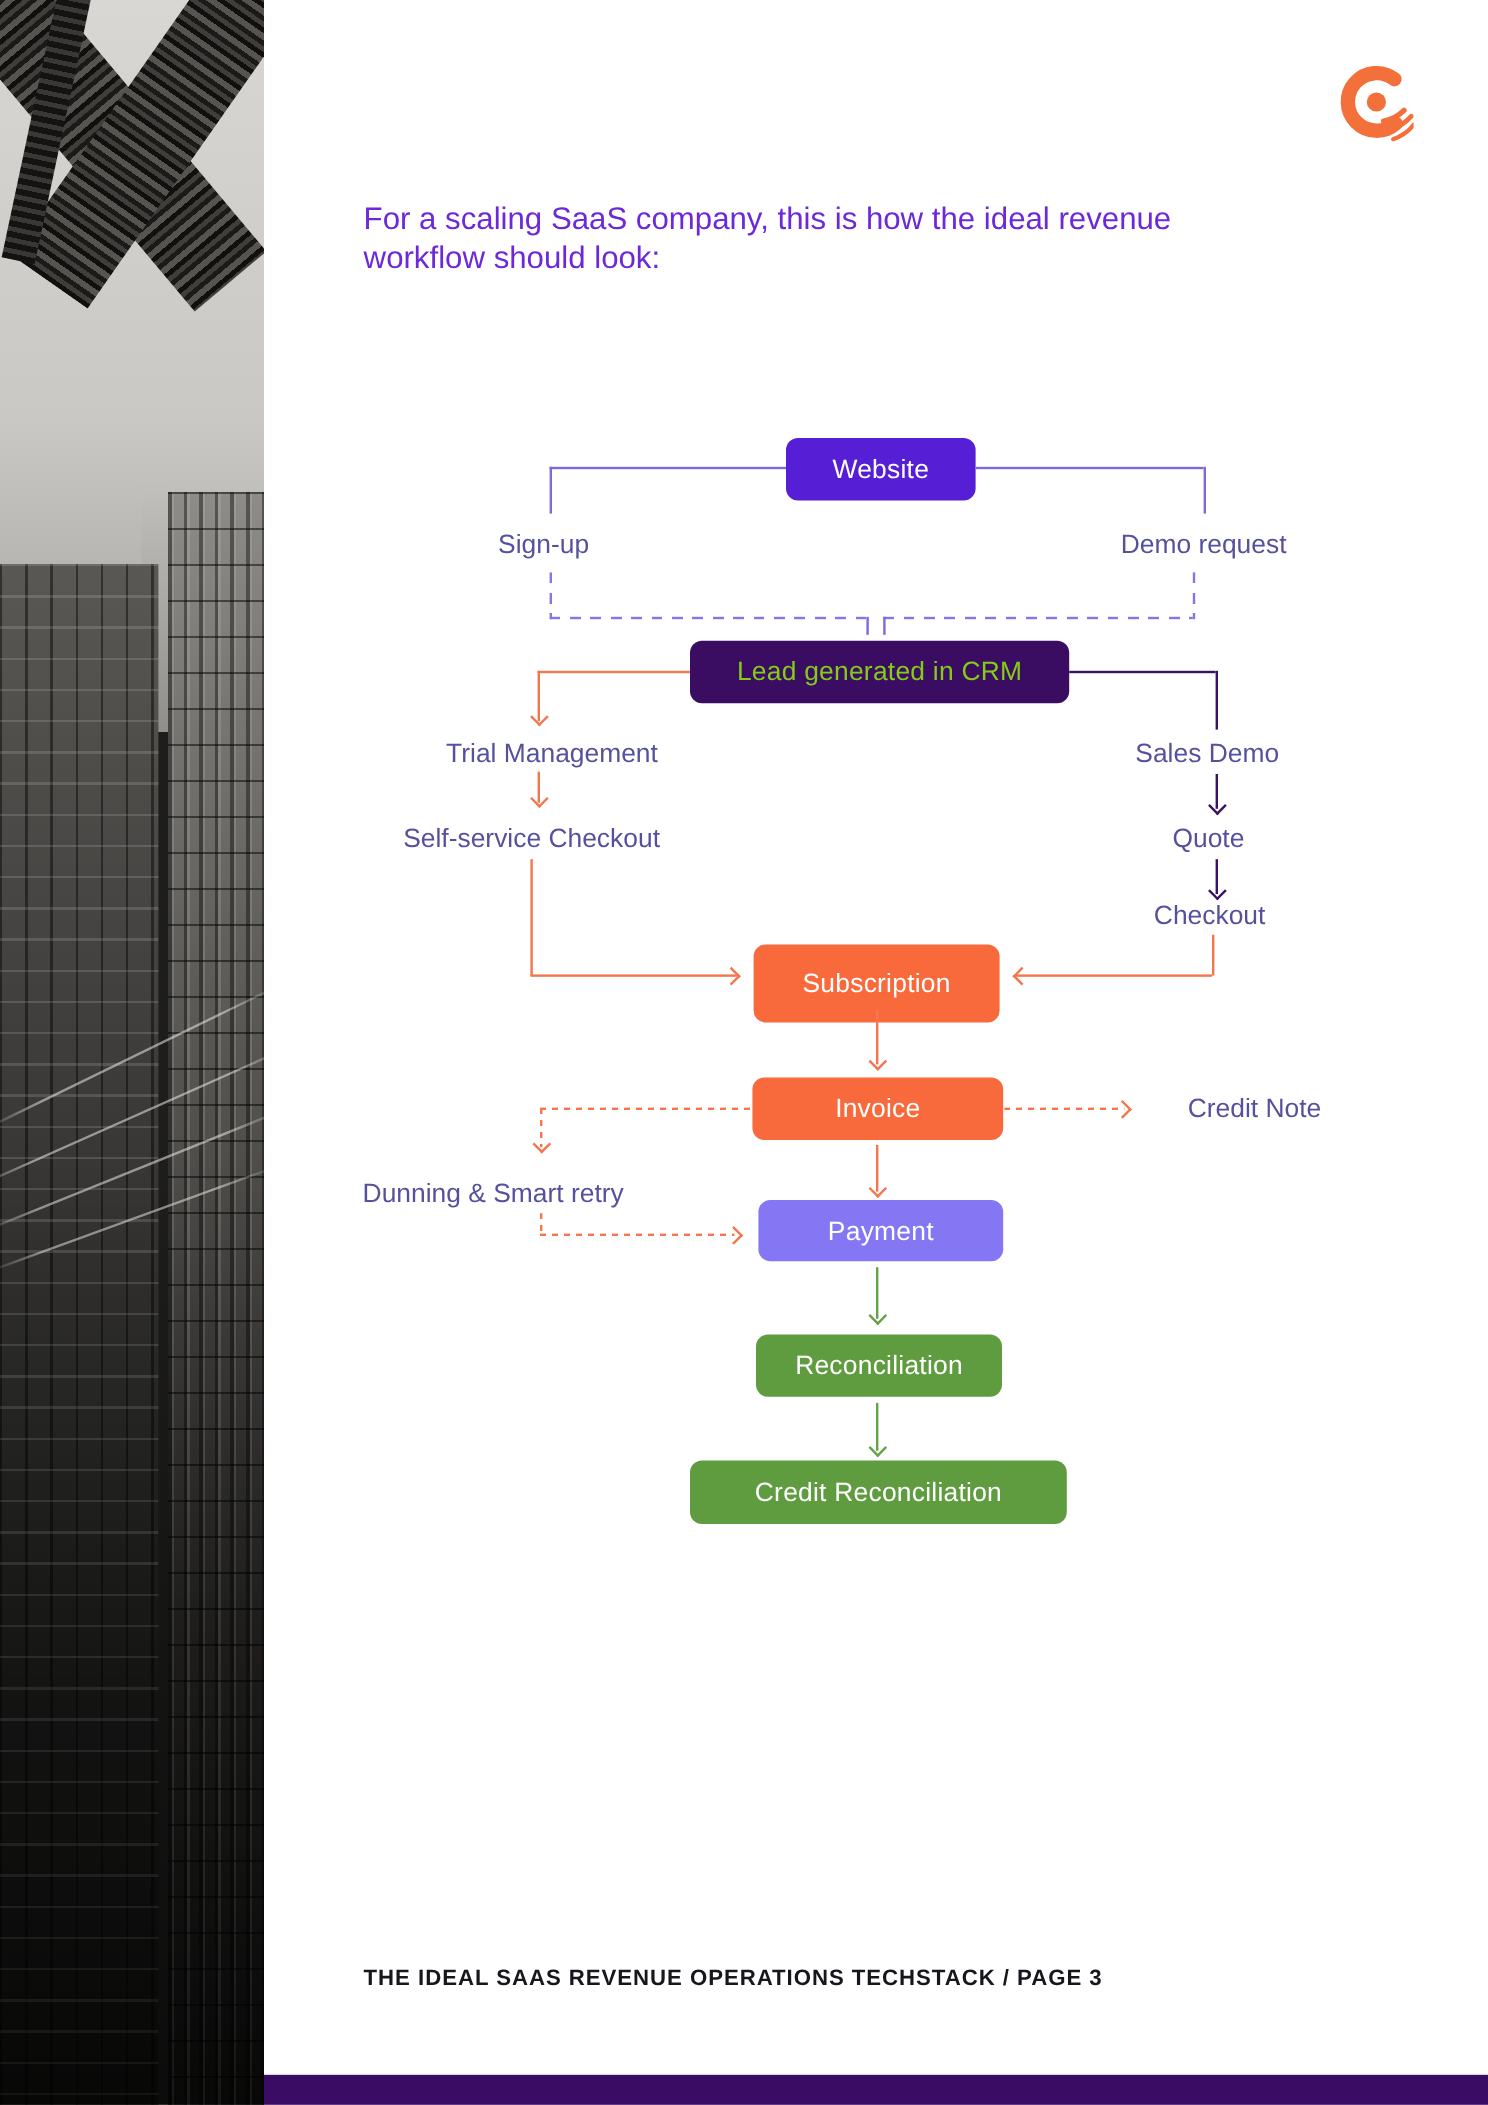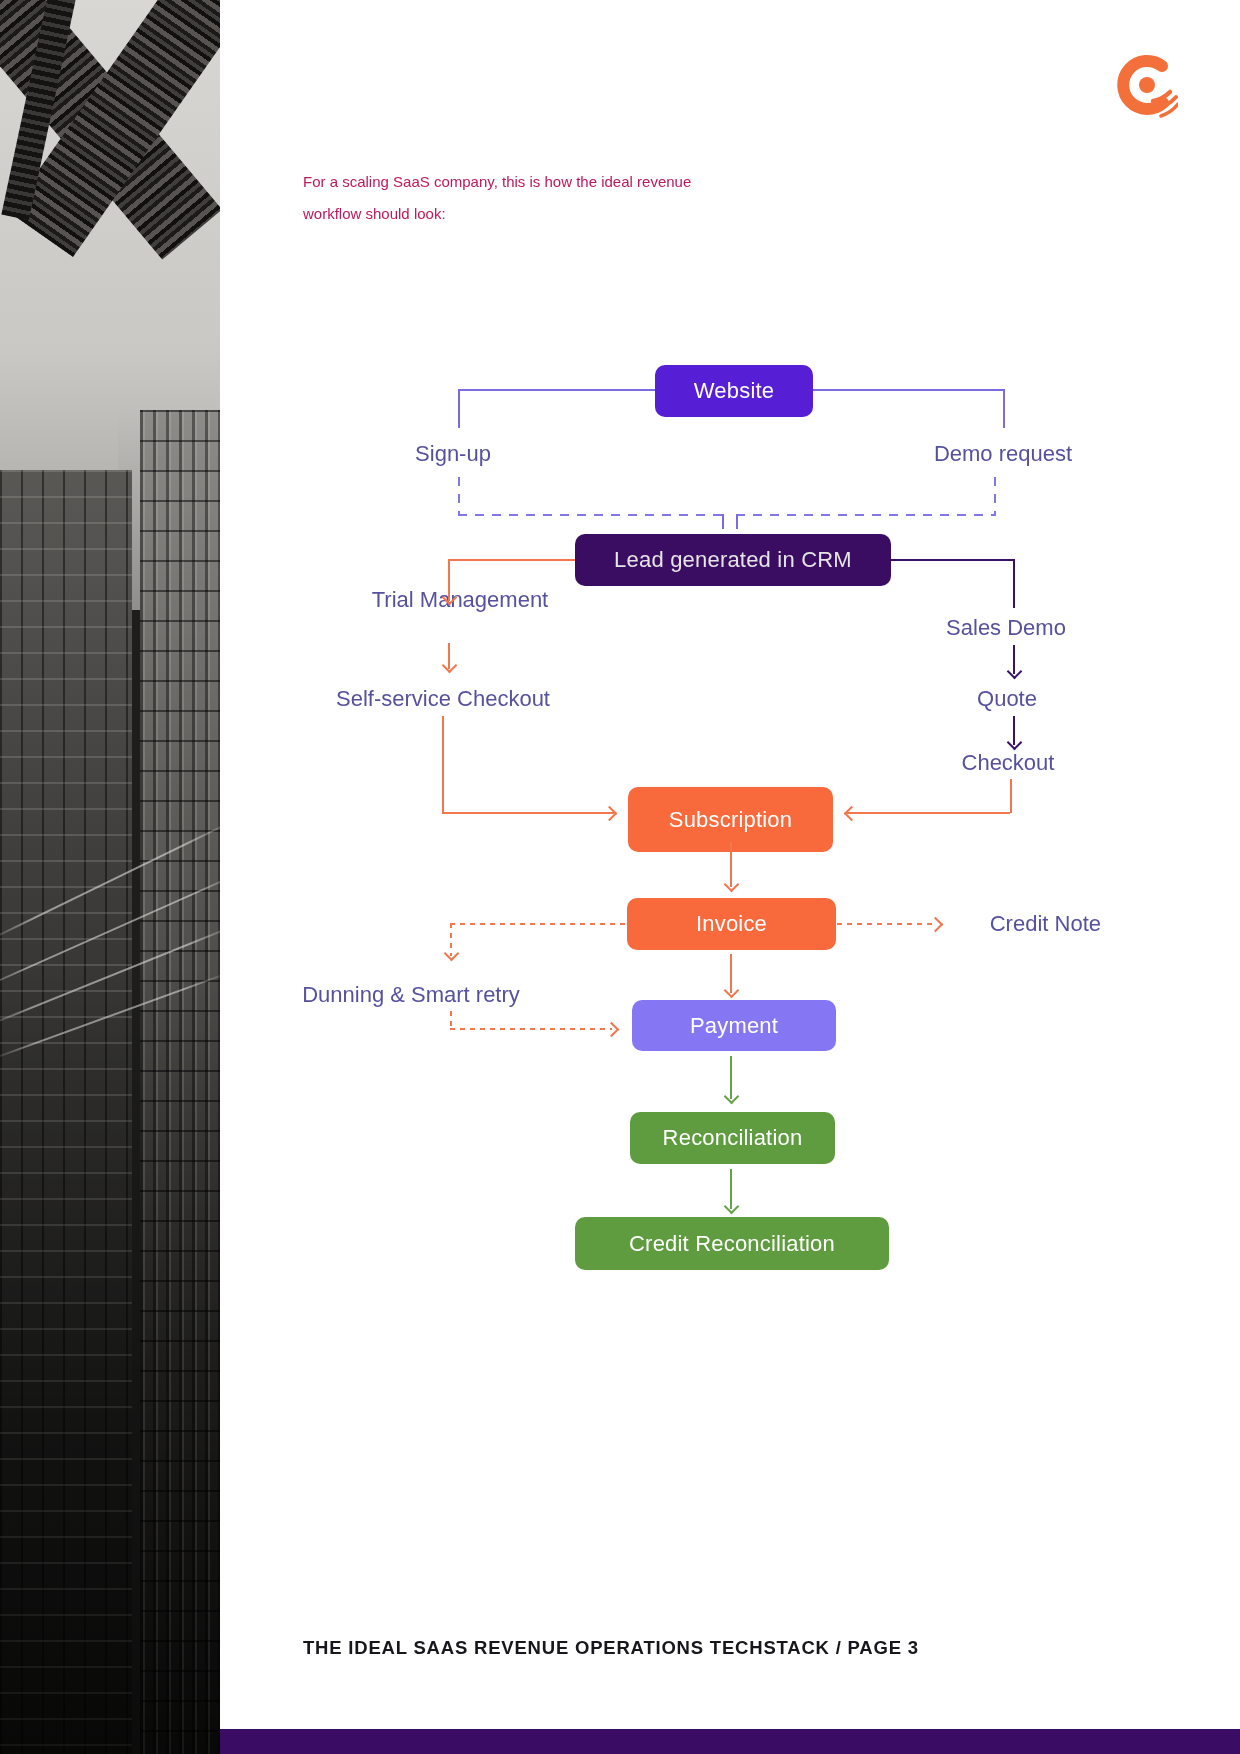--- a/index.html
+++ b/index.html
@@ -28,27 +28,27 @@
   .c1{left:-30px;top:880px;width:280px;transform:rotate(-26deg);}
   .c2{left:-40px;top:930px;width:300px;transform:rotate(-24deg);}
   .c3{left:-30px;top:975px;width:280px;transform:rotate(-22deg);}
   .c4{left:-20px;top:1015px;width:260px;transform:rotate(-20deg);}
   .shade{left:0;top:0;width:220px;height:1754px;background:linear-gradient(180deg,rgba(0,0,0,0) 55%,rgba(0,0,0,.45) 90%,rgba(0,0,0,.6) 100%);}
 
   
   .logo{position:absolute;left:1112px;top:52px;}
 
   
-  .intro{position:absolute;left:303px;top:166px;font-size:15px;line-height:32px;color:#be185d;font-weight:400;}
+  .intro{position:absolute;left:303px;top:166px;font-size:26px;line-height:32px;color:#6d28d9;font-weight:400;}
 
   
   .node{position:absolute;display:flex;align-items:center;justify-content:center;
         color:#fff;font-size:22px;font-weight:500;border-radius:10px;letter-spacing:.2px;white-space:nowrap;}
   .n-website{background:#561FD6;}
-  .n-crm{background:#3A0D63;color:#e5e5e5;}
+  .n-crm{background:#3A0D63;color:#84cc16;}
   .n-orange{background:#F8693C;}
   .n-payment{background:#8577F3;}
   .n-green{background:#5F9C40;}
 
   .lbl{position:absolute;color:#56519E;font-size:22px;text-align:center;white-space:nowrap;}
   .lbl.left{text-align:right;}
 
   .ln{position:absolute;display:block;}
   .cp{background:#7A6CE0;}   
   .cd{background:#3A1166;}   
@@ -106,21 +106,21 @@
   <div class="node n-website" style="left:655px;top:365px;width:158px;height:52px">Website</div>
   <div class="node n-crm" style="left:575px;top:534px;width:316px;height:52px">Lead generated in CRM</div>
   <div class="node n-orange" style="left:628px;top:787px;width:205px;height:65px">Subscription</div>
   <div class="node n-orange" style="left:627px;top:898px;width:209px;height:52px">Invoice</div>
   <div class="node n-payment" style="left:632px;top:1000px;width:204px;height:51px">Payment</div>
   <div class="node n-green" style="left:630px;top:1112px;width:205px;height:52px">Reconciliation</div>
   <div class="node n-green" style="left:575px;top:1217px;width:314px;height:53px">Credit Reconciliation</div>
 
   <div class="lbl" style="left:373px;top:441px;width:160px">Sign-up</div>
   <div class="lbl" style="left:923px;top:441px;width:160px">Demo request</div>
-  <div class="lbl" style="left:340px;top:587px;width:240px">Trial Management</div>
+  <div class="lbl" style="left:340px;top:615px;width:240px">Trial Management</div>
   <div class="lbl" style="left:313px;top:686px;width:260px">Self-service Checkout</div>
   <div class="lbl" style="left:926px;top:615px;width:160px">Sales Demo</div>
   <div class="lbl" style="left:927px;top:686px;width:160px">Quote</div>
   <div class="lbl" style="left:928px;top:750px;width:160px">Checkout</div>
   <div class="lbl" style="left:291px;top:982px;width:240px">Dunning &amp; Smart retry</div>
   <div class="lbl left" style="left:951px;top:911px;width:150px">Credit Note</div>
 
   <i class="ln cp" style="left:458px;top:389px;width:197px;height:2px"></i>
   <i class="ln cp" style="left:458px;top:389px;width:2px;height:39px"></i>
   <i class="ln cp" style="left:813px;top:389px;width:190px;height:2px"></i>

